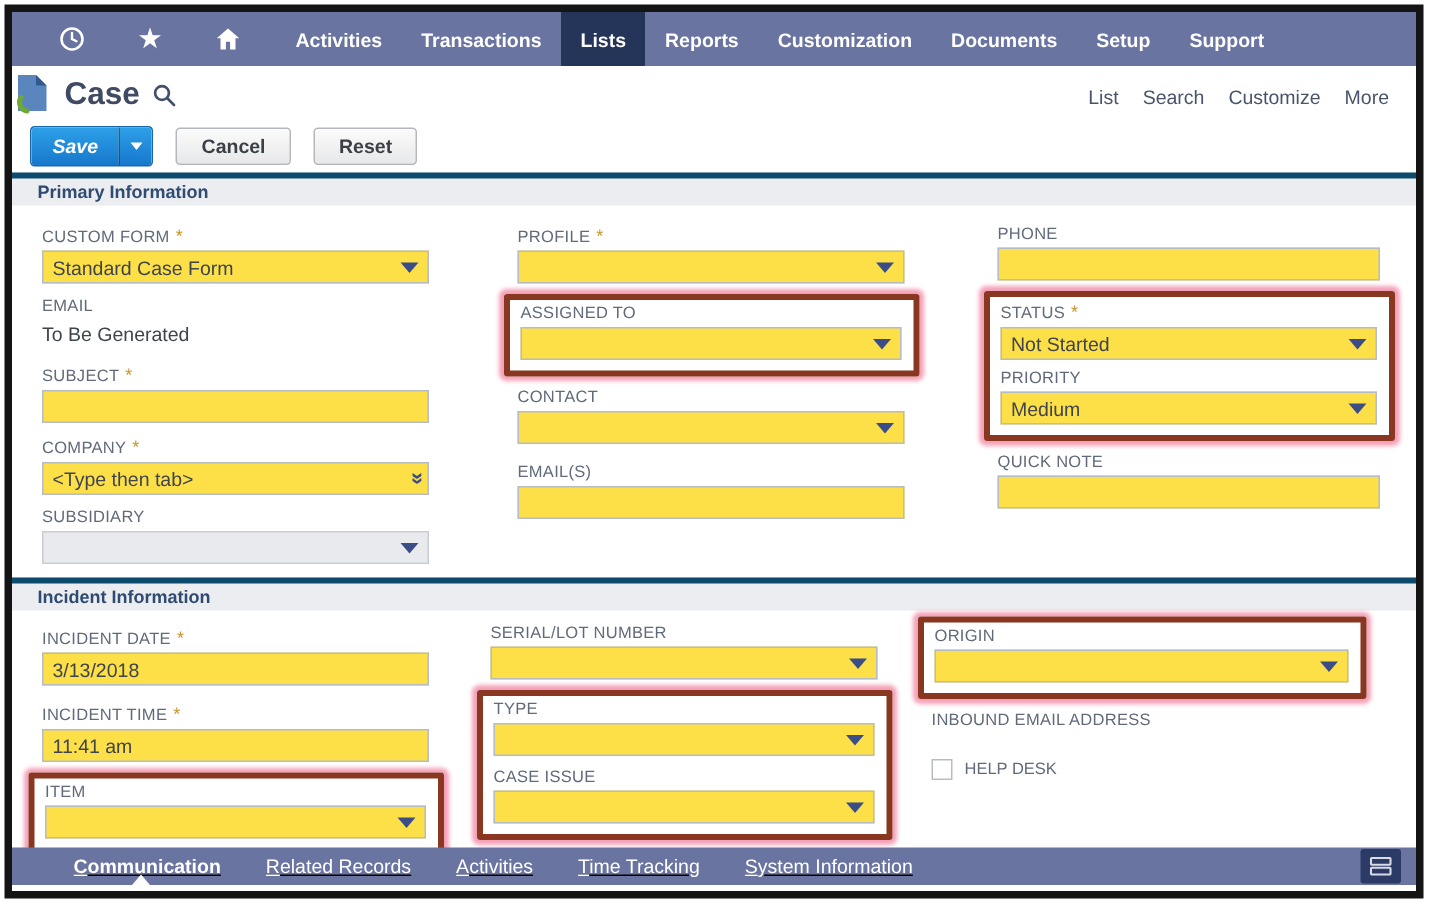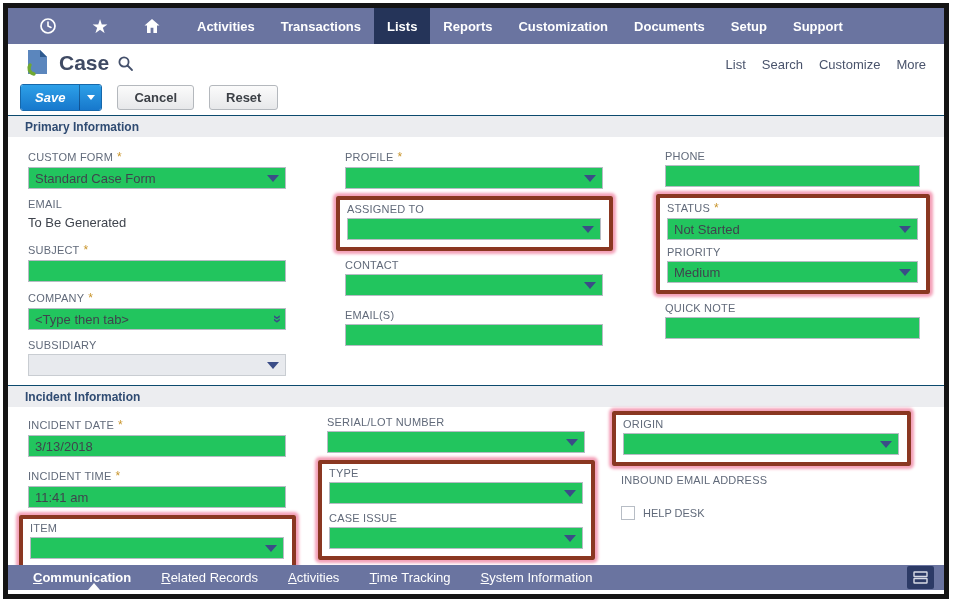--- a/index.html
+++ b/index.html
@@ -18,58 +18,58 @@
   .nav-icons{display:flex;align-items:center;gap:0;padding-left:14px;}
   .nav-icon{width:52px;height:36px;display:flex;align-items:center;justify-content:center;cursor:pointer;}
   .nav-star{color:#fff;font-size:19px;line-height:1;}
   .nav-items{display:flex;align-items:stretch;margin-left:6px;}
   .nav-item{display:flex;align-items:center;padding:0 13px;color:#fff;
     font-size:13px;font-weight:bold;cursor:pointer;}
   .nav-item.active{background:#253459;}
 
   
   .titlebar{position:absolute;left:0;top:36px;right:0;height:42px;}
-  .title-left{position:absolute;left:16px;top:5px;display:flex;align-items:center;gap:8px;}
+  .title-left{position:absolute;left:0;top:5px;display:flex;align-items:center;gap:8px;}
   .page-title{font-size:21px;font-weight:bold;color:#3f4a63;}
   .title-links{position:absolute;right:18px;top:13px;display:flex;gap:16px;}
   .tlink{font-size:13px;color:#49536b;cursor:pointer;}
 
   
   .toolbar{position:absolute;left:12px;top:76px;display:flex;gap:15px;align-items:center;}
   .save-btn{display:flex;height:25px;border:1px solid #1668ab;border-radius:3px;overflow:hidden;cursor:pointer;font-style:italic;}
   .save-main{background:linear-gradient(#2da0e8,#1778cc);color:#fff;font-size:13px;font-weight:bold;
     display:flex;align-items:center;padding:0 14px;}
   .save-arrow{background:linear-gradient(#2da0e8,#1778cc);border-left:1px solid rgba(0,0,30,.35);
     width:21px;display:flex;align-items:center;justify-content:center;}
   .sarrow{width:0;height:0;border-left:4px solid transparent;border-right:4px solid transparent;
     border-top:5px solid #fff;}
   .gbtn{height:25px;background:linear-gradient(#fbfbfb,#e7e8ea);border:1px solid #b4b8bd;
     border-radius:3px;color:#3c4046;font-size:13px;font-weight:bold;
     display:flex;align-items:center;padding:0 16px;cursor:pointer;box-sizing:border-box;}
 
   
-  .band{position:absolute;left:0;right:0;height:22px;background:#ecedf0;border-top:1px solid #0c4a6e;
+  .band{position:absolute;left:0;right:0;height:22px;background:#ecedf0;border-top:4px solid #0c4a6e;
     display:flex;align-items:center;padding-left:17px;box-sizing:border-box;}
   .band span{font-size:12px;font-weight:bold;color:#2f4b72;}
   .band1{top:107px;}
   .band2{top:377px;}
 
   
   .col{position:absolute;}
   .pcol1{left:20px;top:131px;width:258px;}
   .pcol2{left:337px;top:131px;width:258px;}
   .pcol3{left:657px;top:131px;width:255px;}
   .icol1{left:20px;top:400px;width:258px;}
   .icol2{left:319px;top:400px;width:258px;}
   .icol3{left:613px;top:400px;width:280px;}
 
   .flabel{margin:9px 0 3px;font-size:11px;color:#616a7a;letter-spacing:.2px;}
   .req{color:#c9952c;margin-left:4px;font-size:12px;}
   .tinput,.select{width:100%;height:22px;box-sizing:border-box;border:1px solid #b6bcc4;
-    background:#22c55e;font-size:13px;color:#3f444d;}
+    background:#fde047;font-size:13px;color:#3f444d;}
   .tinput{padding:0 6px;font-family:"Liberation Sans","DejaVu Sans",sans-serif;outline:none;}
   .select{position:relative;display:flex;align-items:center;padding:0 22px 0 6px;cursor:pointer;}
   .select .val{white-space:nowrap;overflow:hidden;}
   .arrow{position:absolute;right:6px;top:7px;width:0;height:0;
     border-left:6px solid transparent;border-right:6px solid transparent;
     border-top:7px solid #3b4d87;}
   .dblchev{position:absolute;right:3px;top:1px;color:#3b4d87;font-size:15px;font-weight:bold;
     transform:rotate(90deg);line-height:18px;}
   .select.disabled{background:#e8eaee;border-color:#c9cdd2;}
   .ptext{font-size:13px;color:#3f444d;padding-top:2px;}
@@ -81,21 +81,21 @@
   .hlbox .flabel:first-child{margin-top:2px;}
 
   
   .cbrow{display:flex;align-items:center;gap:8px;margin-top:20px;}
   .cb{width:14px;height:14px;border:1px solid #b7bdc5;background:#fff;appearance:none;
     -webkit-appearance:none;margin:0;cursor:pointer;}
   .cblabel{font-size:11px;color:#616a7a;}
 
   
   .tabbar{position:absolute;left:0;right:0;top:557px;height:25px;background:#6a74a0;}
-  .tabs{display:flex;padding-left:10px;height:25px;align-items:flex-start;}
+  .tabs{display:flex;padding-left:26px;height:25px;align-items:flex-start;text-decoration:underline;}
   .tab{display:inline-block;padding:0 15px;line-height:25px;color:#fff;font-size:13px;cursor:pointer;}
   .tab::first-letter{text-decoration:underline;}
   .tab.active{font-weight:bold;}
   .notch{position:absolute;left:80px;bottom:0;width:0;height:0;
     border-left:6px solid transparent;border-right:6px solid transparent;
     border-bottom:7px solid #fdfdfd;}
   .collapse-btn{position:absolute;right:10px;top:1px;width:27px;height:23px;background:#2c3a66;
     border-radius:2px;display:flex;align-items:center;justify-content:center;cursor:pointer;}
 </style>
 </head>

